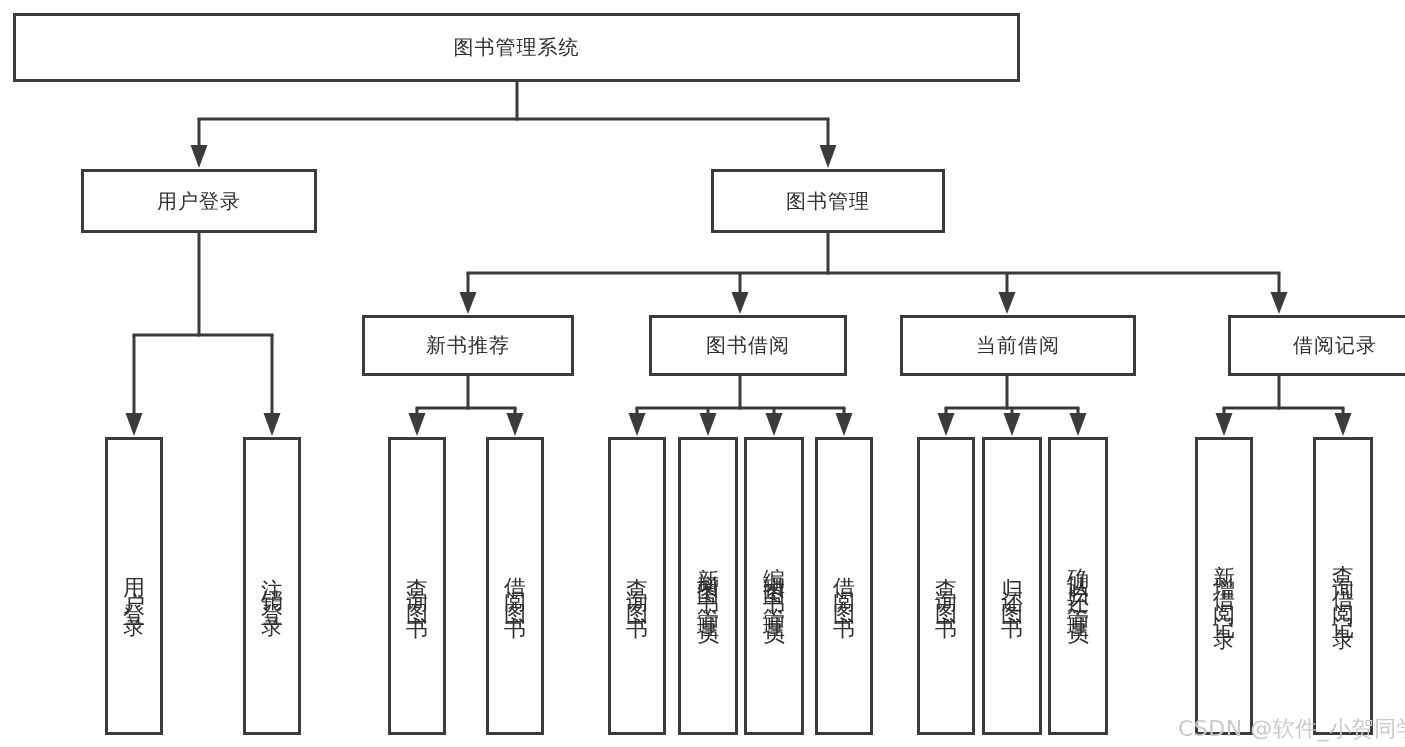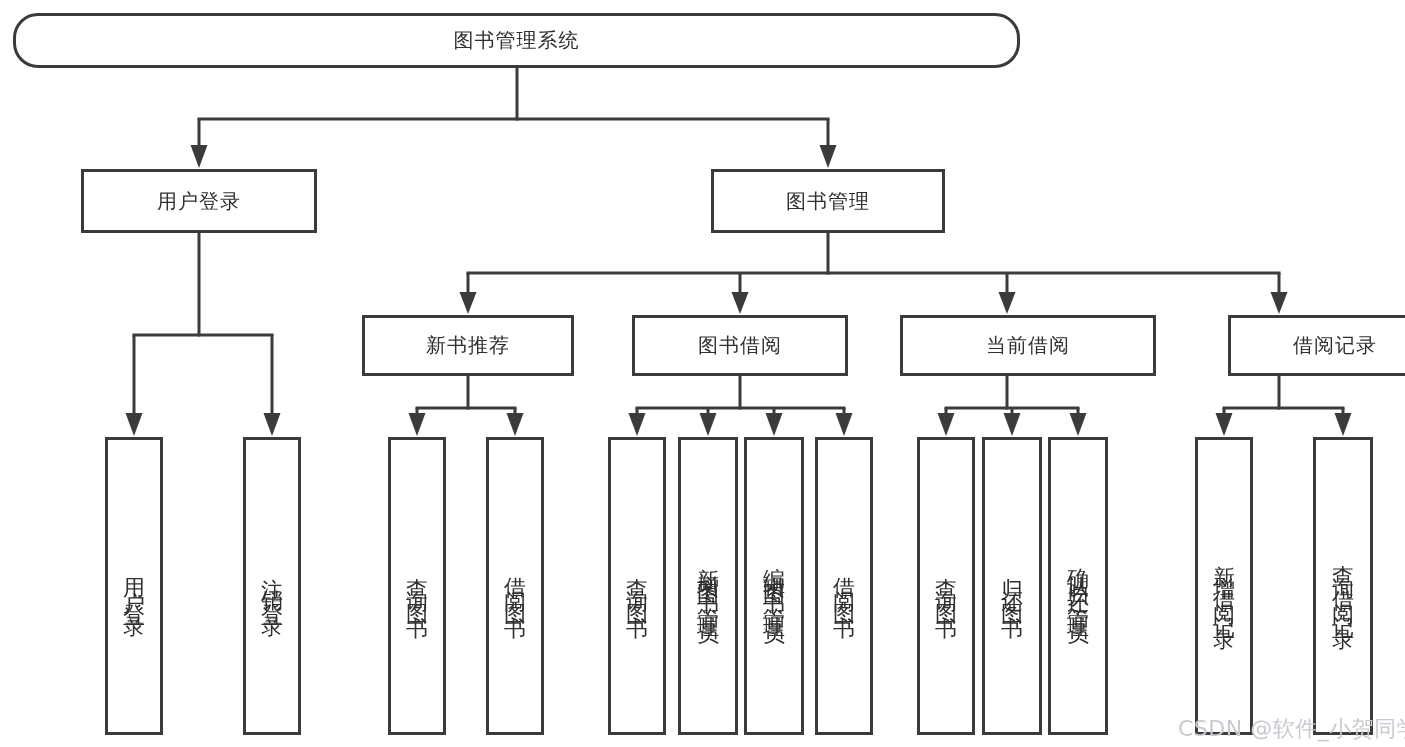--- a/index.html
+++ b/index.html
@@ -26,27 +26,27 @@
     border: 3px solid #3b3b3b;
     background: #ffffff;
     display: flex;
     align-items: center;
     justify-content: center;
     z-index: 1;
     font-size: 20px;
     letter-spacing: 1px;
     white-space: nowrap;
   }
-  .root { left: 13px;  top: 13px;  width: 1007px; height: 55px; border-radius: 25px; }
+  .root { left: 13px;  top: 13px;  width: 1007px; height: 69px; }
   .l2a  { left: 81px;  top: 169px; width: 236px;  height: 64px; }
   .l2b  { left: 711px; top: 169px; width: 234px;  height: 64px; }
   .l3   { top: 315px; height: 61px; }
   .l3a  { left: 362px;  width: 212px; }
-  .l3b  { left: 632px;  width: 216px; justify-content: center; }
-  .l3c  { left: 900px;  width: 256px; }
+  .l3b  { left: 649px;  width: 198px; justify-content: center; }
+  .l3c  { left: 900px;  width: 236px; }
   .l3d  { left: 1228px; width: 214px; }
   .leaf { top: 437px; height: 298px; }
   .g1a { left: 105px;  width: 58px; }
   .g1b { left: 243px;  width: 58px; }
   .g2a { left: 388px;  width: 58px; }
   .g2b { left: 486px;  width: 58px; }
   .g3a { left: 608px;  width: 58px; }
   .g3b { left: 678px;  width: 60px; }
   .g3c { left: 744px;  width: 60px; }
   .g3d { left: 815px;  width: 58px; }

